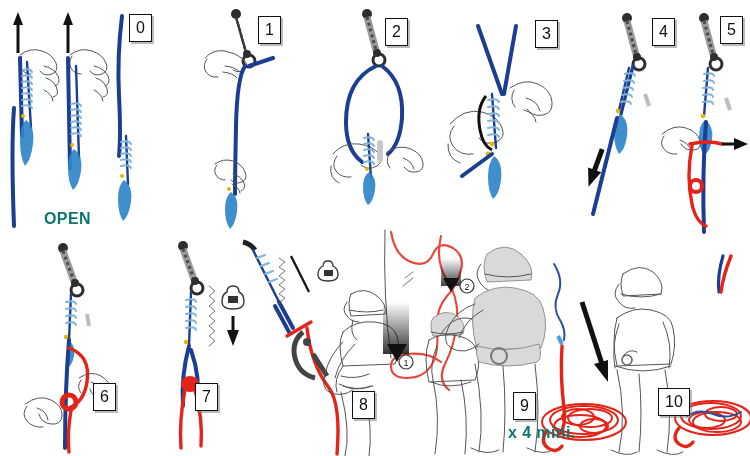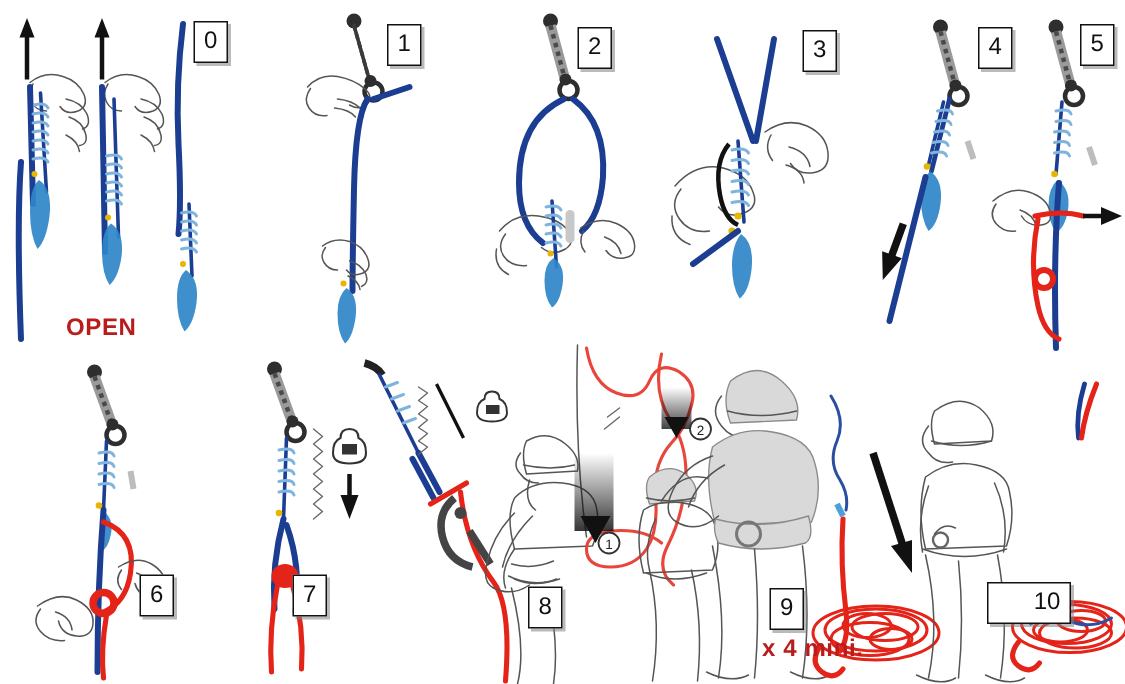--- a/index.html
+++ b/index.html
@@ -7,24 +7,24 @@
   body{width:750px;height:456px;overflow:hidden;
        font-family:"Liberation Sans",sans-serif;position:relative;}
   #stage{position:relative;width:750px;height:456px;background:#fff;}
 
   
   .stepbox{position:absolute;width:21px;height:26px;border:1.3px solid #111;
            background:#fff;box-shadow:2px 2px 0 rgba(130,130,130,.55);
            display:flex;align-items:center;justify-content:center;
            font-size:16px;font-weight:400;color:#111;
            font-family:"Liberation Sans",sans-serif;line-height:1;z-index:40;}
-  .stepbox.wide{width:30px;padding-left:24px;}
+  .stepbox.wide{width:30px;}
 
   
-  .caption{position:absolute;font-weight:bold;color:#b91c1c;z-index:40;
+  .caption{position:absolute;font-weight:bold;color:#0f766e;z-index:40;
            font-family:"Liberation Sans",sans-serif;letter-spacing:.4px;}
   #label-open{left:44px;top:210px;font-size:16px;}
   #label-x8{left:508px;top:424px;font-size:16px;}
 
   
   .panel{position:absolute;}
   svg{display:block;overflow:visible;}
   .ropeB{fill:none;stroke:#1B3E92;stroke-width:4;stroke-linecap:round;stroke-linejoin:round;}
   .ropeB2{fill:none;stroke:#1B3E92;stroke-width:3.2;stroke-linecap:round;stroke-linejoin:round;}
   .ropeR{fill:none;stroke:#E42319;stroke-width:3.4;stroke-linecap:round;stroke-linejoin:round;}

